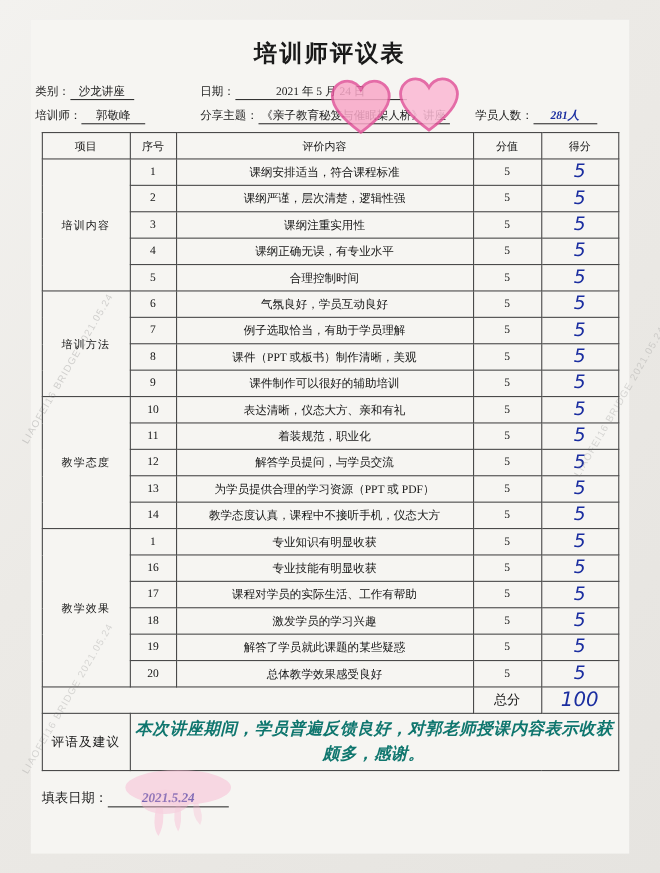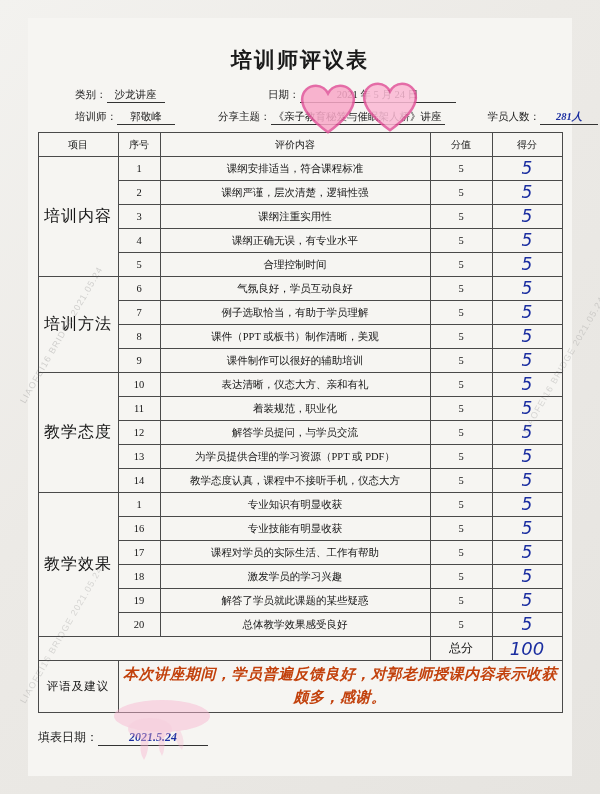--- a/index.html
+++ b/index.html
@@ -16,32 +16,32 @@
   }
   .sheet{
     position:absolute;left:28px;top:18px;width:544px;height:758px;
     background:#f6f5f2;
   }
   .title{
     text-align:center;
     font-size:21px;
     font-weight:bold;
     letter-spacing:2px;
-    margin-top:28px;
+    margin-top:16px;
     color:#1a1a1a;
     font-family:"Liberation Serif", serif;
   }
   .header-block{
     margin:14px 4px 6px 4px;
     font-size:10.5px;
     color:#1c1c1c;
     position:relative;
   }
   .hrow{display:flex;align-items:flex-end;margin-bottom:7px;}
-  .hcell{white-space:nowrap;margin-left:43px;}
+  .hcell{white-space:nowrap;}
   .hcell.c1{width:150px;}
   .hcell.c2{width:250px;}
   .hcell.c3{width:auto;}
   .hval{
     display:inline-block;
     border-bottom:1px solid #333;
     min-width:52px;
     padding:0 3px;
     text-align:center;
   }
@@ -68,41 +68,41 @@
     vertical-align:middle;
     font-weight:normal;
   }
   table.main th{font-size:10px;}
   .col-cat{width:80px;}
   .col-no{width:42px;}
   .col-desc{width:270px;}
   .col-score{width:62px;}
   .col-got{width:70px;}
   td.desc{text-align:left;padding-left:14px;}
-  td.cat{font-size:16px;letter-spacing:1px;margin-top:20px;}
+  td.cat{font-size:10px;letter-spacing:1px;margin-top:20px;}
   .mark{
     font-family:"DejaVu Sans", sans-serif;
     color:#1b2ea0;
     font-size:17px;
     font-weight:bold;
     line-height:1;
     font-style:italic;
   }
   .mark.big{font-size:18px;}
   .total-label{text-align:center;font-size:12px;}
   td.comment-label{font-size:11.5px;letter-spacing:1px;width:80px;}
   td.comment-body{
     height:84px;
     text-align:left;
     vertical-align:top;
     padding:6px 8px;
   }
   .comment-hand{
     font-family:"DejaVu Sans", sans-serif;
-    color:#c2410c;
+    color:#0f766e;
     font-size:15px;
     line-height:1.55;
     font-weight:bold;
     font-style:italic;
     letter-spacing:0.5px;
   }
   .footer{
     margin:16px 10px 0 10px;
     display:flex;
     justify-content:space-between;

